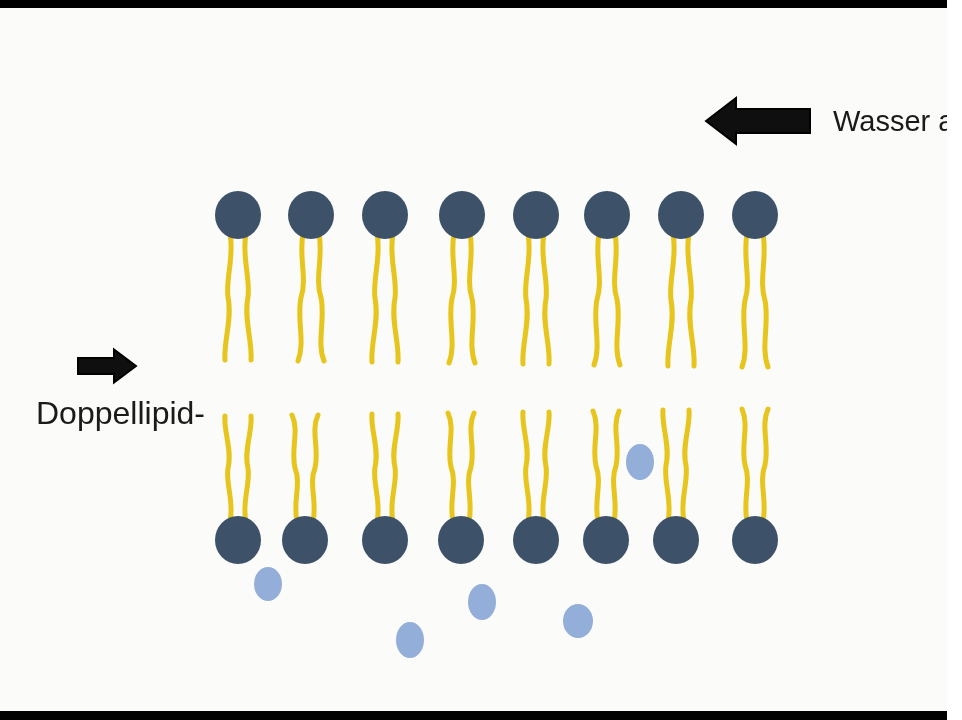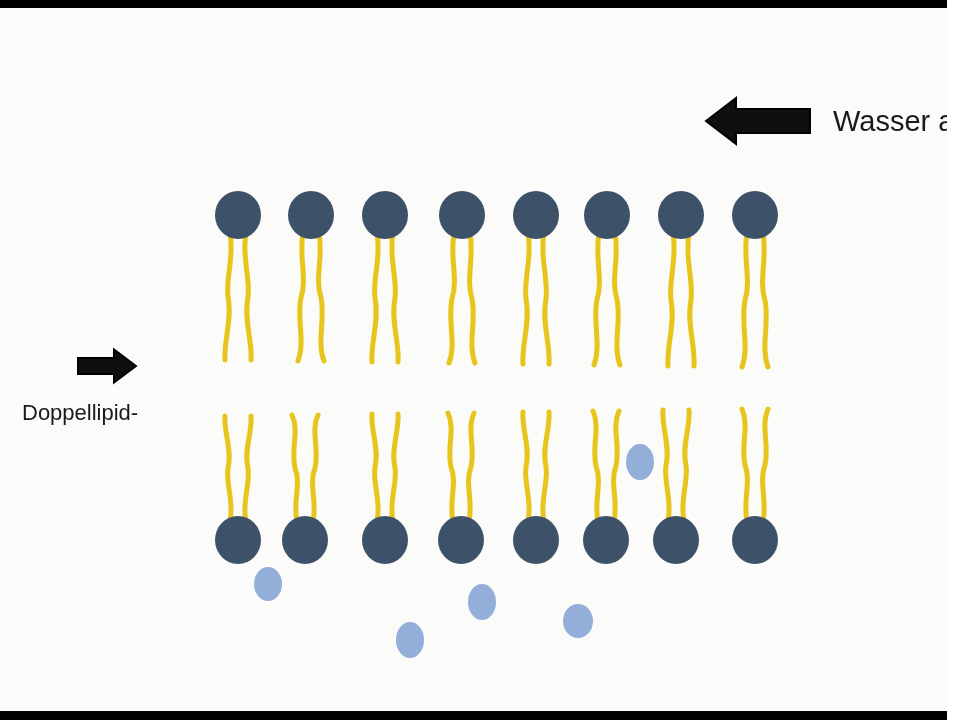--- a/index.html
+++ b/index.html
@@ -29,23 +29,23 @@
     color: #1a1a1a;
   }
   #water-label {
     left: 833px;
     top: 103px;
     font-size: 29px;
     line-height: 36px;
     white-space: nowrap;
   }
   #bilayer-label {
-    left: 22px;
+    left: 36px;
     top: 393px;
-    font-size: 22px;
+    font-size: 32px;
     line-height: 40px;
   }
   #bilayer-label span { display: block; }
 </style>
 </head>
 <body>
 
 <div id="frame">
   <div id="letterbox-top" class="letterbox"></div>
 

